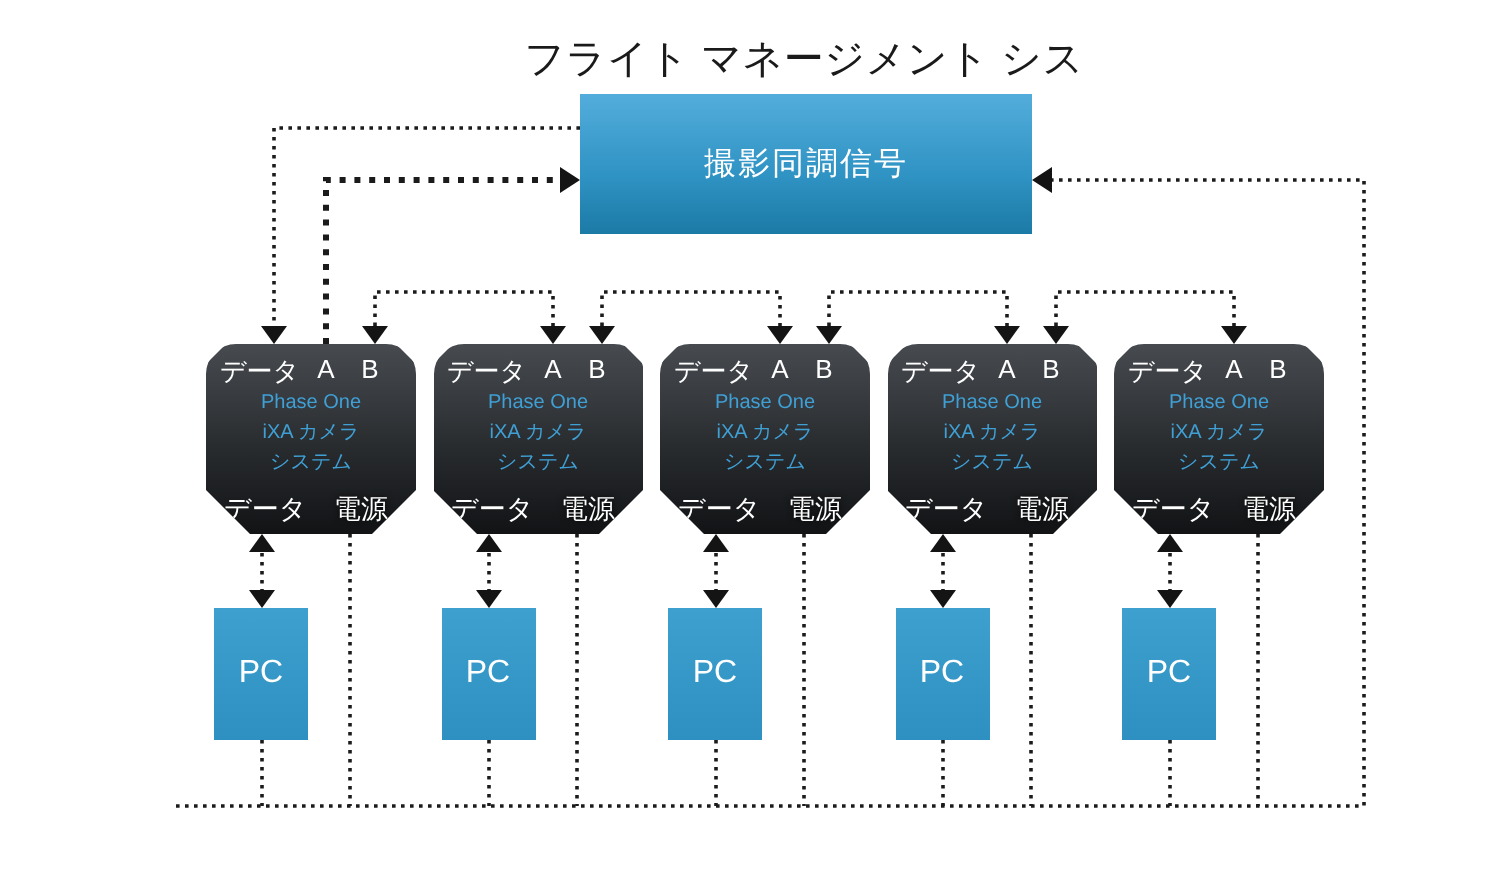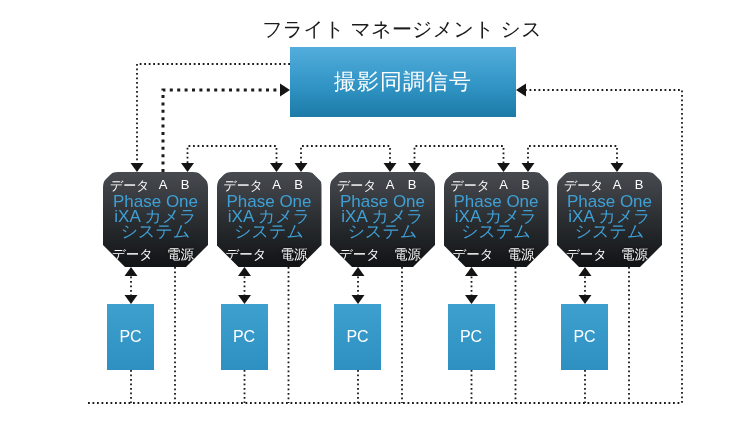--- a/index.html
+++ b/index.html
@@ -13,37 +13,37 @@
   .ah{fill:#141414;stroke:none;}
 
   .title{
     position:absolute;left:252px;top:16px;width:300px;z-index:2;
     text-align:center;font-size:20px;color:#1a1a1a;letter-spacing:0.2px;
   }
   .fms-box{
     position:absolute;left:290px;top:47px;width:226px;height:70px;z-index:2;
     background:linear-gradient(180deg,#53addc 0%,#2f93c3 58%,#1c7aa6 100%);
     display:flex;align-items:center;justify-content:center;
-    color:#ffffff;font-size:22px;letter-spacing:1px;
+    color:#ffffff;font-size:16px;letter-spacing:1px;
   }
   .col{position:absolute;top:172px;width:105px;height:198px;z-index:2;}
   .cam{
     position:absolute;left:0;top:0;width:105px;height:95px;
     background:linear-gradient(180deg,#474b50 0%,#2a2d30 52%,#111315 100%);
     clip-path:polygon(0 10px,10px 0,95px 0,105px 10px,105px 73px,83px 95px,22px 95px,0 73px);
     color:#fff;
     border-radius:15px;
   }
   .cam-top{position:absolute;top:5px;left:0;width:105px;height:15px;font-size:13px;color:#fff;}
   .pt-data{position:absolute;left:7px;top:0;}
   .pt-a{position:absolute;left:60px;top:0;transform:translateX(-50%);}
   .pt-b{position:absolute;left:82px;top:0;transform:translateX(-50%);}
   .cam-name{
     position:absolute;top:22px;left:0;width:105px;text-align:center;
-    color:#3fa0d6;font-size:17px;line-height:15px;
+    color:#3fa0d6;font-size:10px;line-height:15px;
   }
   .cam-bottom{position:absolute;top:74px;left:0;width:105px;height:15px;font-size:13.5px;color:#fff;}
   .pb-data{position:absolute;left:9px;top:0;}
   .pb-power{position:absolute;left:64px;top:0;text-shadow:0 0 3px rgba(0,0,0,0.9);}
   .pc{
     position:absolute;left:4px;top:132px;width:47px;height:66px;
     background:linear-gradient(180deg,#3da0ce 0%,#2e90c1 100%);
     display:flex;align-items:center;justify-content:center;
     color:#fff;font-size:16px;
   }

